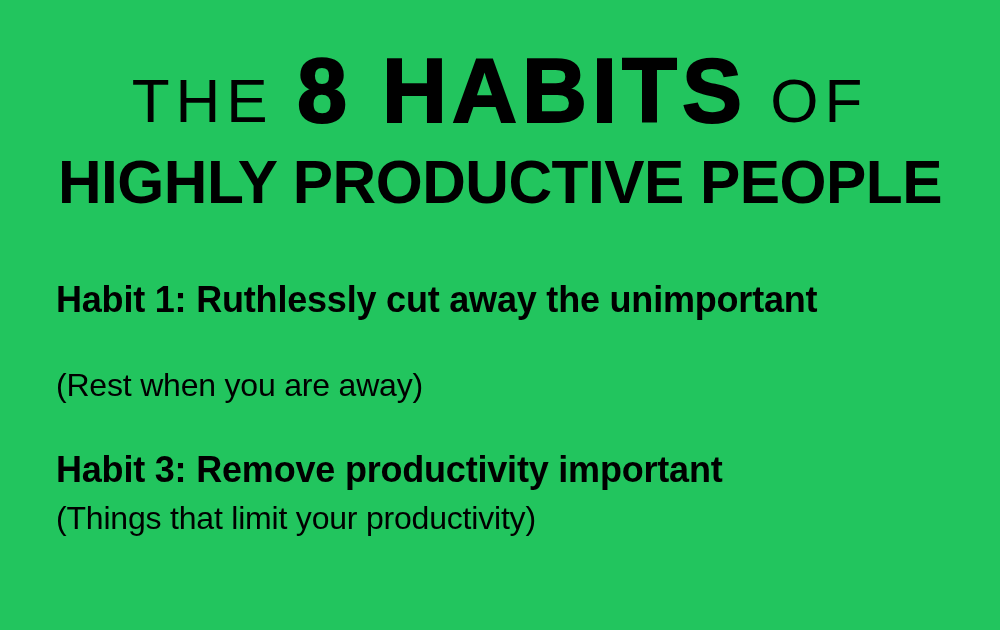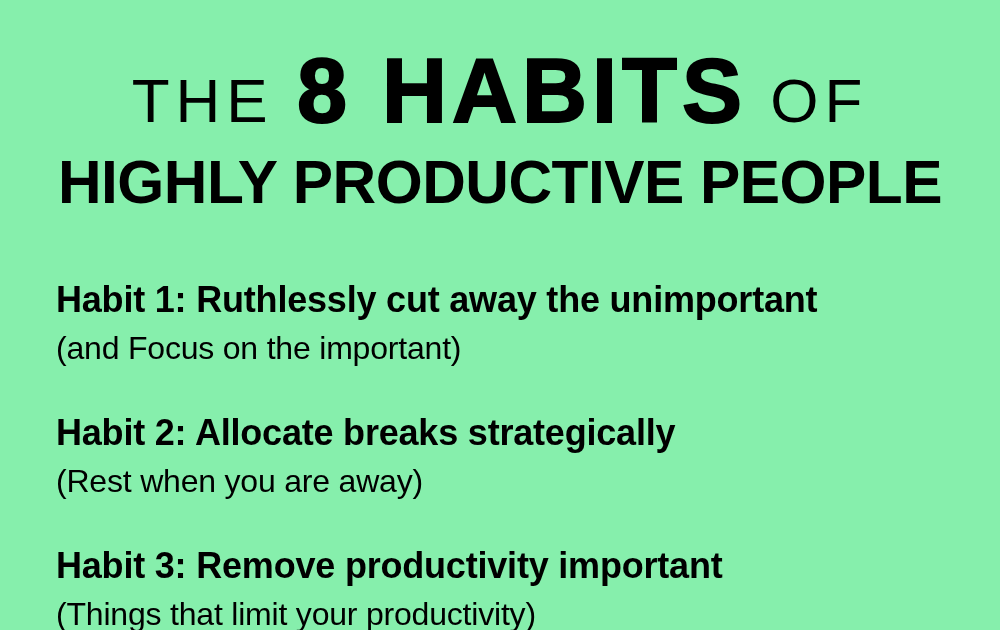--- a/index.html
+++ b/index.html
@@ -13,21 +13,21 @@
     background: #ffffff;
     font-family: "Liberation Sans", sans-serif;
     color: #000000;
     overflow: hidden;
   }
 
   .page {
     position: relative;
     width: 1000px;
     height: 630px;
-    background: #86efac;
+    background: #22c55e;
     overflow: hidden;
   }
 
   
   .heading {
     position: absolute;
     left: 0;
     top: 0;
     width: 1000px;
   }
@@ -123,25 +123,23 @@
     </div>
 
     <div class="title-line-2">HIGHLY PRODUCTIVE PEOPLE</div>
 
   </div>
 
   <div class="habits">
 
     <div class="habit-block">
       <div class="habit-title">Habit 1: Ruthlessly cut away the unimportant</div>
-      <div class="habit-subtitle">(and Focus on the important)</div>
     </div>
 
     <div class="habit-block">
-      <div class="habit-title">Habit 2: Allocate breaks strategically</div>
       <div class="habit-subtitle">(Rest when you are away)</div>
     </div>
 
     <div class="habit-block">
       <div class="habit-title">Habit 3: Remove productivity important</div>
       <div class="habit-subtitle">(Things that limit your productivity)</div>
     </div>
 
   </div>
 

